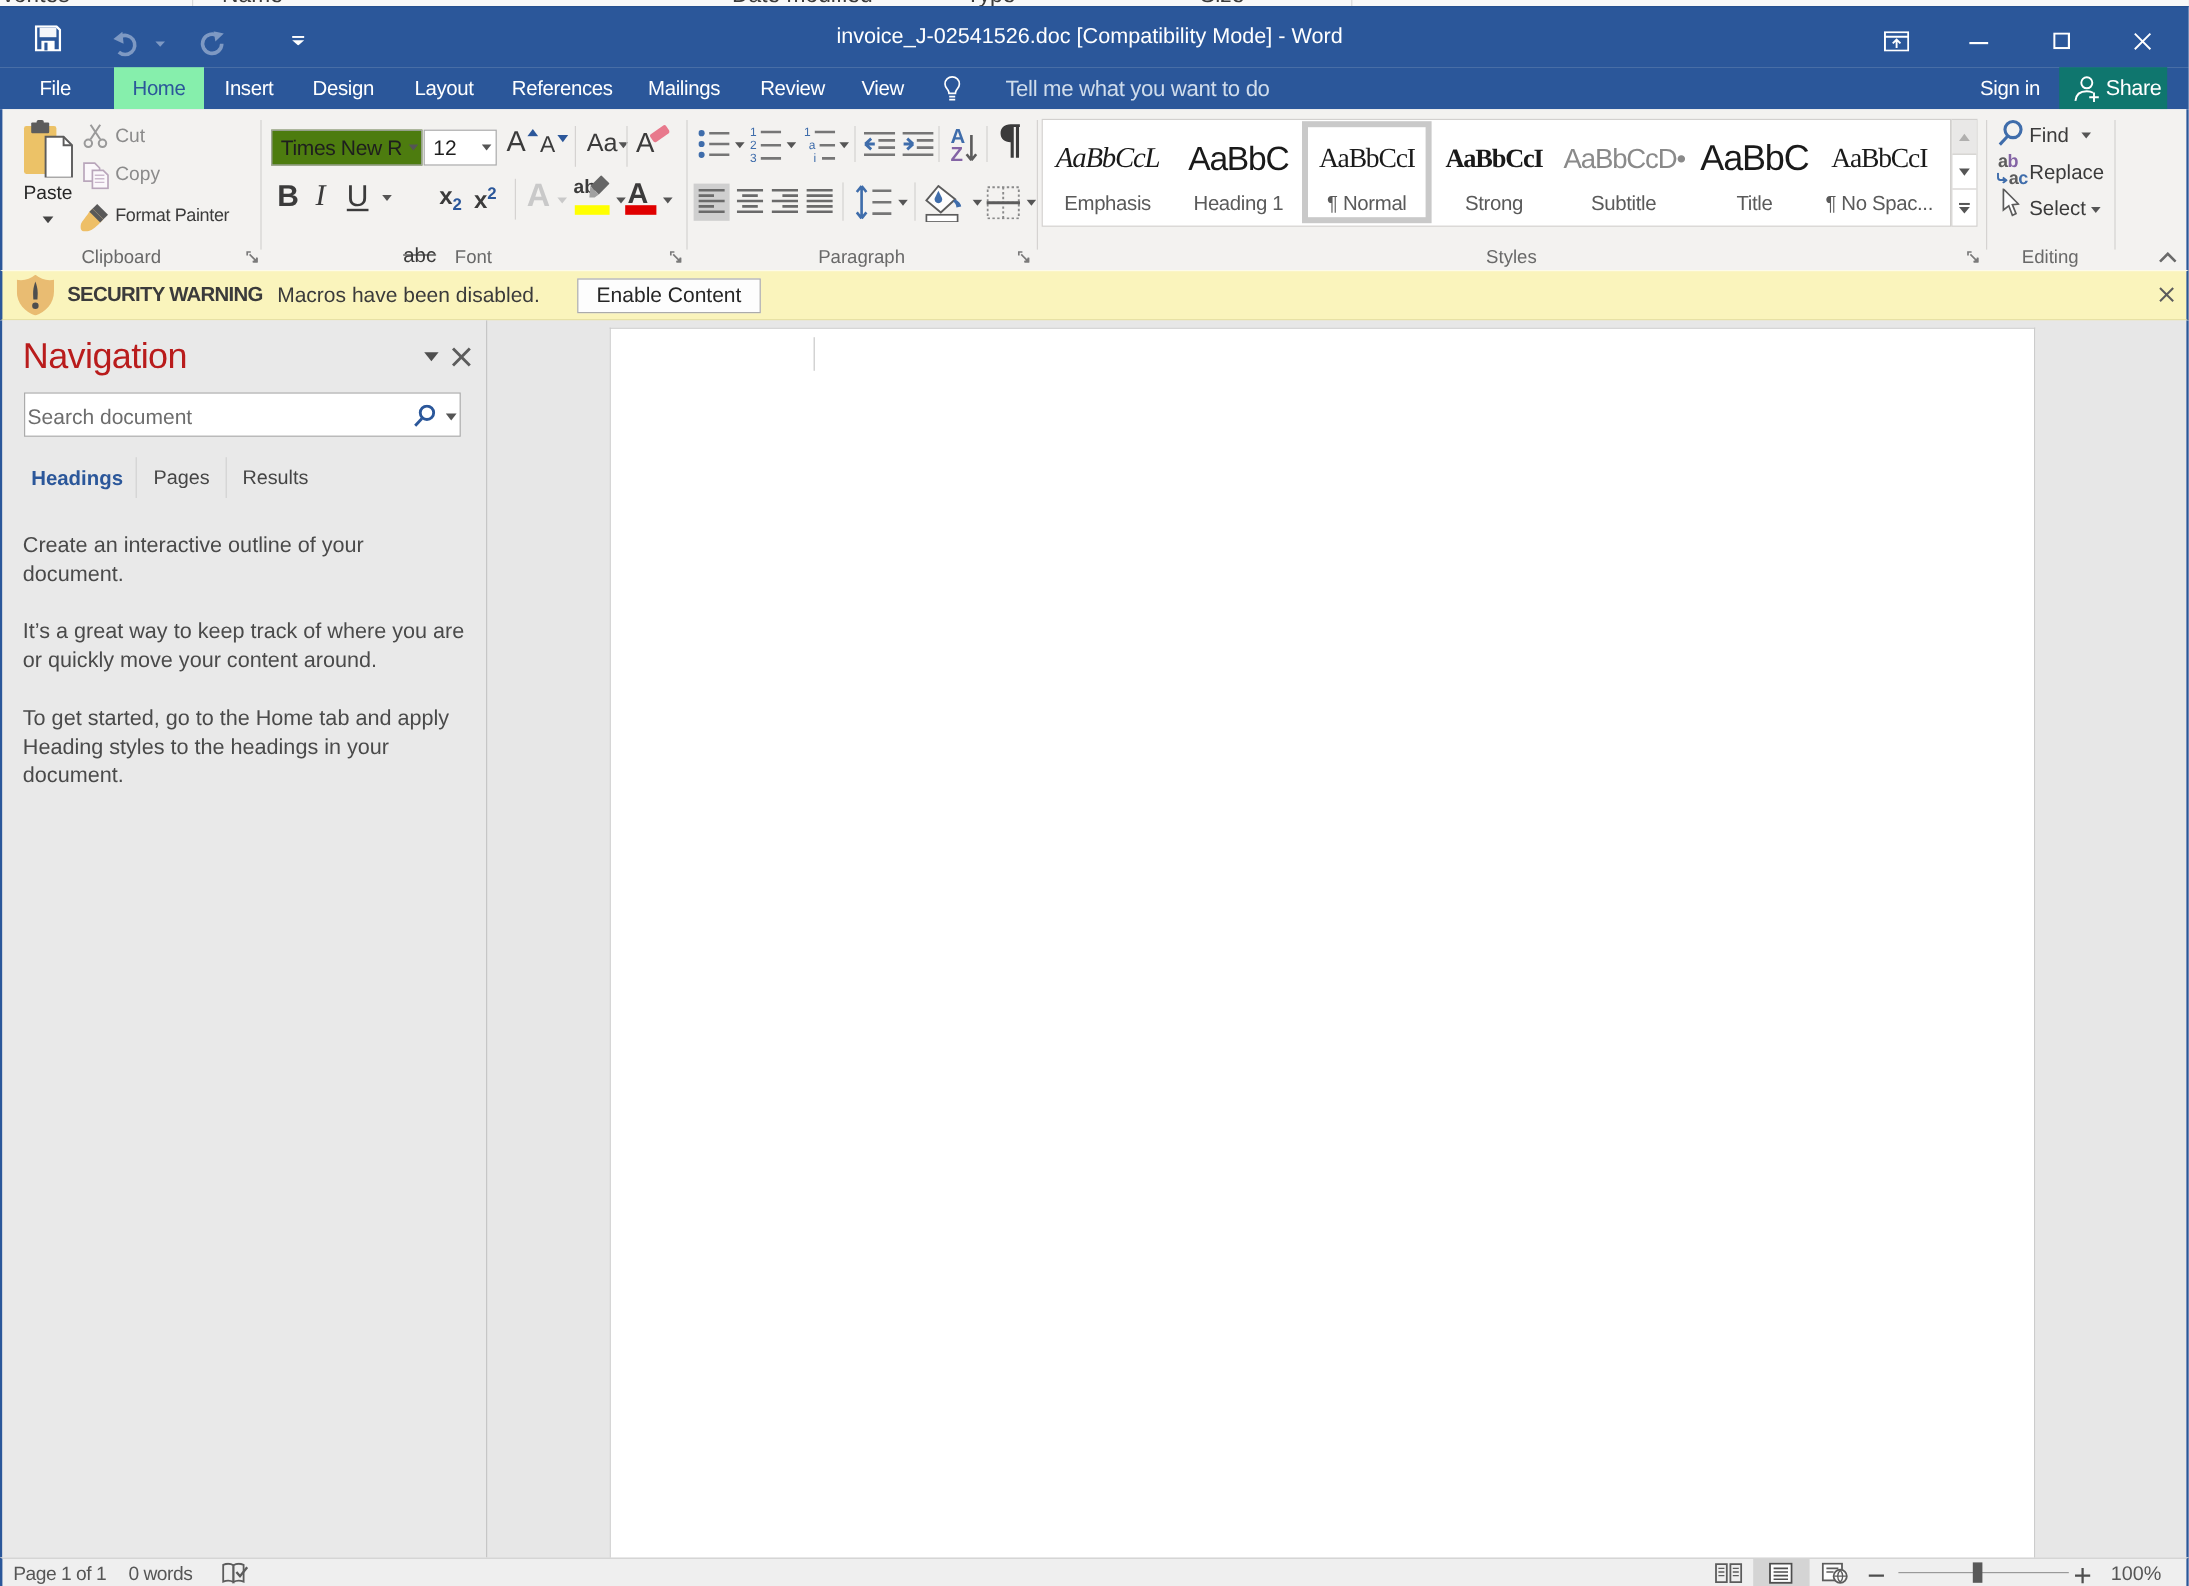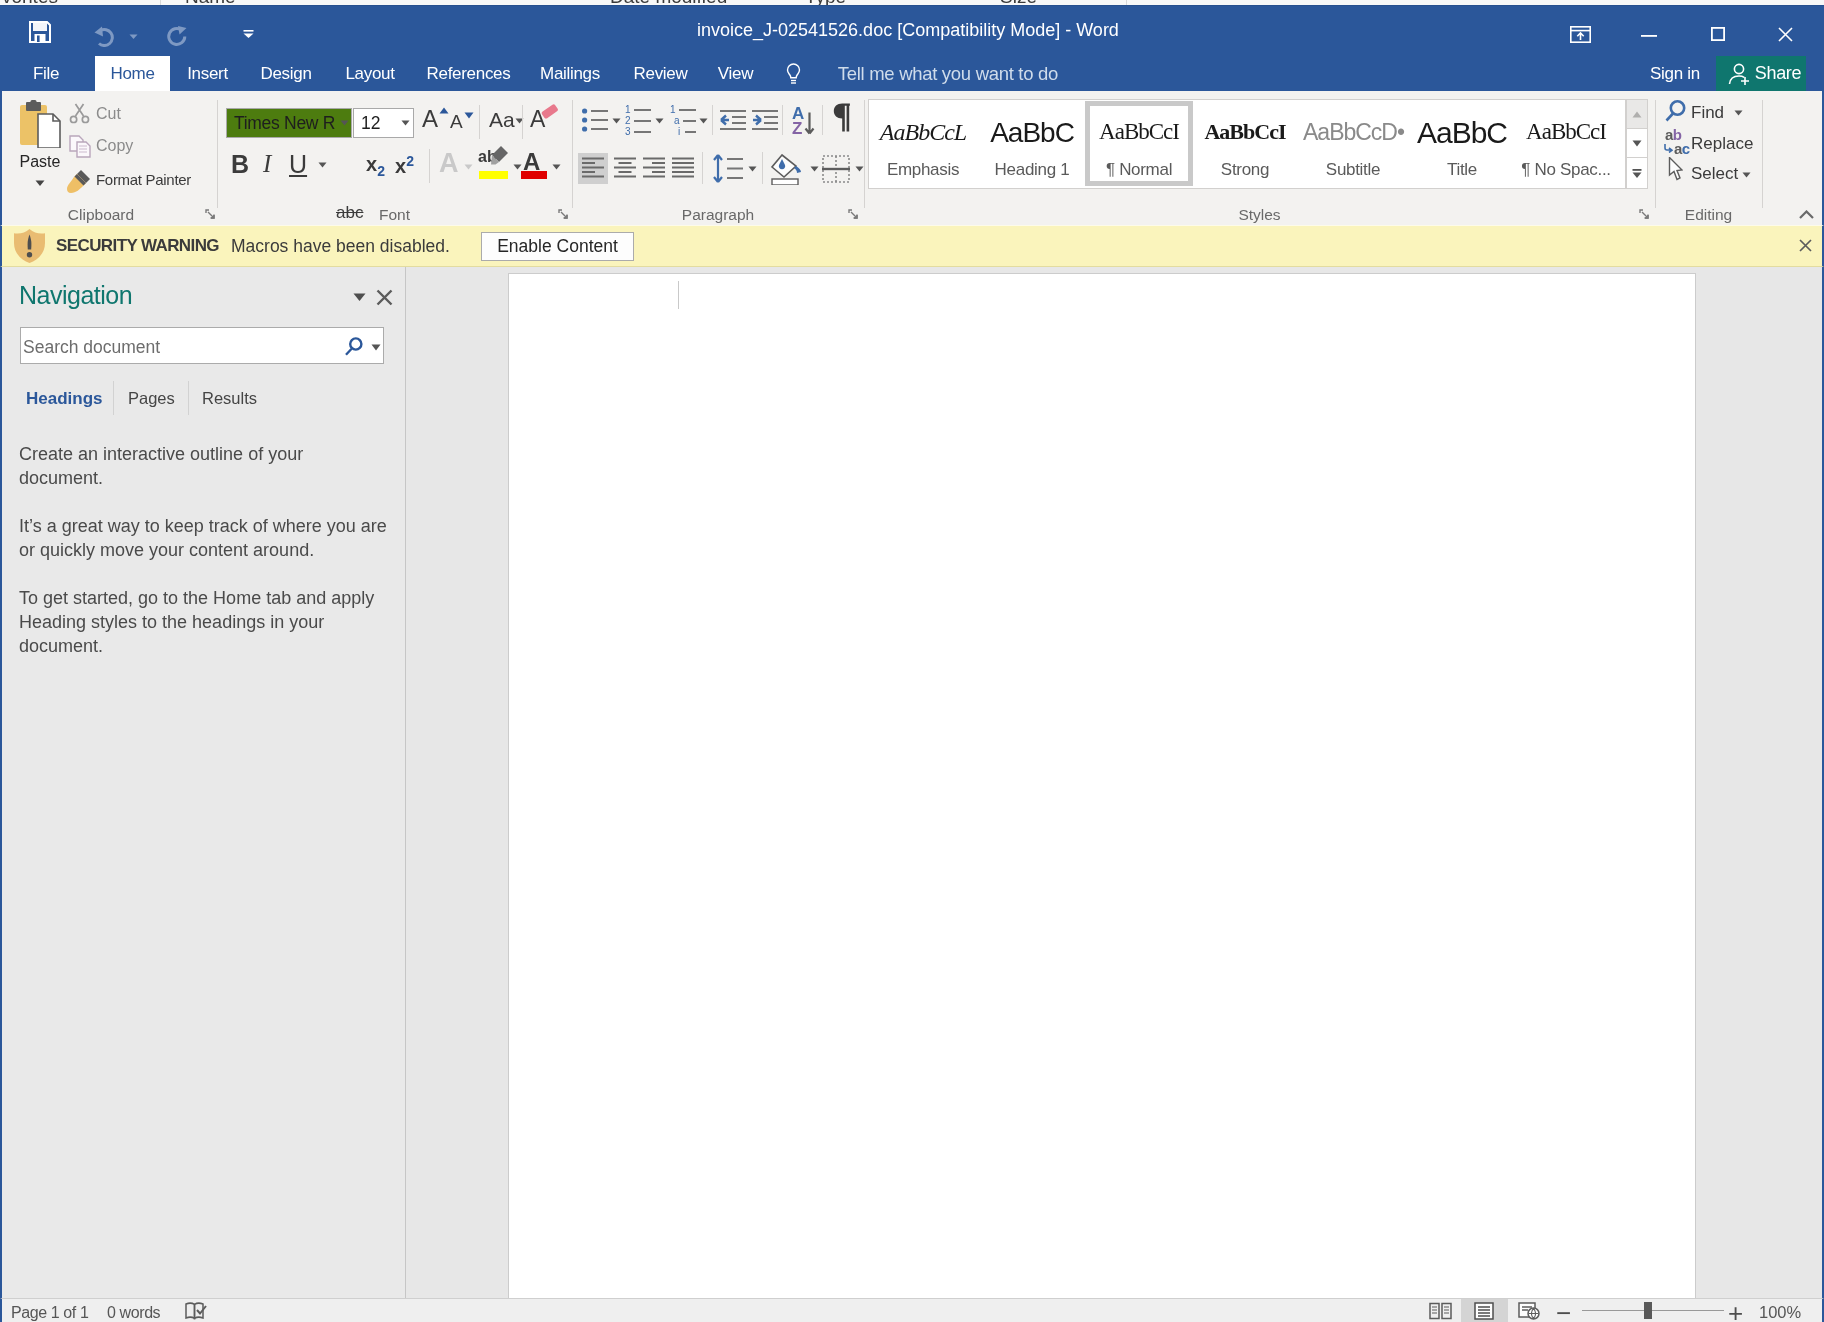--- a/index.html
+++ b/index.html
@@ -34,21 +34,21 @@
   #docarea { position:absolute; left:405px; top:0; width:1419px; height:1031px; }
   #statusbar { left:0; top:1298px; width:1824px; height:24px; background:#efefef;
                border-top:1px solid #cfcfcf; border-left:2px solid #2b579a; border-right:2px solid #2b579a;
                color:#565656; font-size:20px; }
 
   
   #titlebar .ttl { position:absolute; top:14px; left:697px; color:#ffffff; font-size:18px; letter-spacing:0px; }
 
   
   .tab { position:absolute; top:0; height:35px; color:#ffffff; font-size:17px; line-height:35px; text-align:center; letter-spacing:-0.3px;}
-  .tab.active { background:#ffffff; color:#2b579a; }
+  .tab.active { background:#86efac; color:#2b579a; }
 
   svg { display:block; }
 </style>
 </head>
 <body>
 <div id="stage">
 
   <div class="abs" id="topstrip">
     <span class="t" style="left:2px; font-weight:400;">vorites</span>
     <span class="t" style="left:185px;">Name</span>
@@ -408,21 +408,21 @@
         <path d="M1 1 L12 12 M12 1 L1 12"></path>
       </svg>
   </div>
 
   <div class="abs" id="content">
     <div id="docarea">
       <div id="page"></div>
       <div class="abs" style="left:271px; top:14px; width:1px; height:28px; background:#c9c9c9;"></div>
     </div>
     <div id="navpane">
-      <div class="abs" style="left:17px; top:14px; font-size:25px; color:#0f766e; letter-spacing:-0.5px;">Navigation</div>
+      <div class="abs" style="left:17px; top:14px; font-size:30px; color:#b91c1c; letter-spacing:-0.5px;">Navigation</div>
       <svg class="abs" style="left:351px; top:26px;" width="13" height="9" viewBox="0 0 13 9">
           <path d="M0.5 0.5 L6.5 8 L12.5 0.5 Z" fill="#4e4e4e"></path>
         </svg>
       <svg class="abs" style="left:374px; top:22px;" width="17" height="17" viewBox="0 0 17 17" stroke="#5c5c5c" stroke-width="2.4">
           <path d="M1.5 1.5 L15.5 15.5 M15.5 1.5 L1.5 15.5"></path>
         </svg>
       <div class="abs" style="left:18px; top:60px; width:364px; height:37px; background:#ffffff; border:1px solid #ababab;"></div>
       <div class="abs" style="left:21px; top:70px; font-size:17.5px; color:#6d6d6d;">Search document</div>
       <svg class="abs" style="left:343px; top:70px;" width="18" height="19" viewBox="0 0 18 19" fill="none" stroke="#2b579a" stroke-width="2.4">
         <circle cx="10.8" cy="7" r="5.6"></circle>

